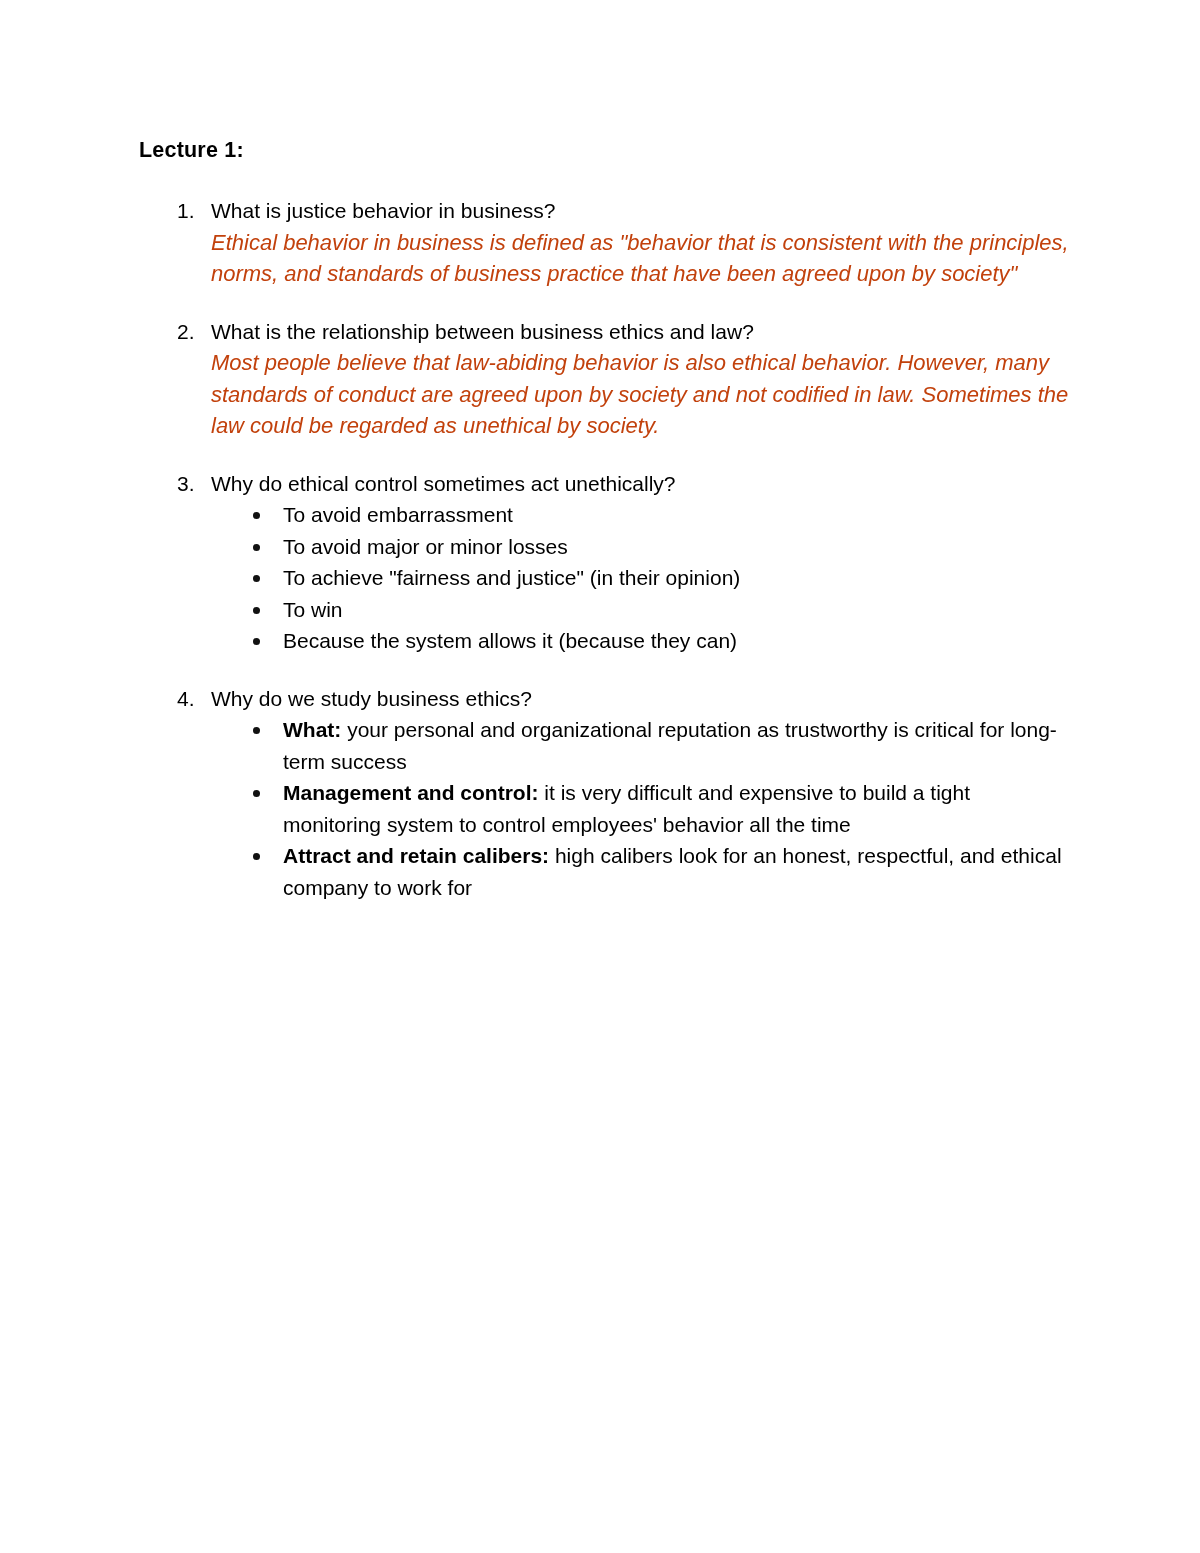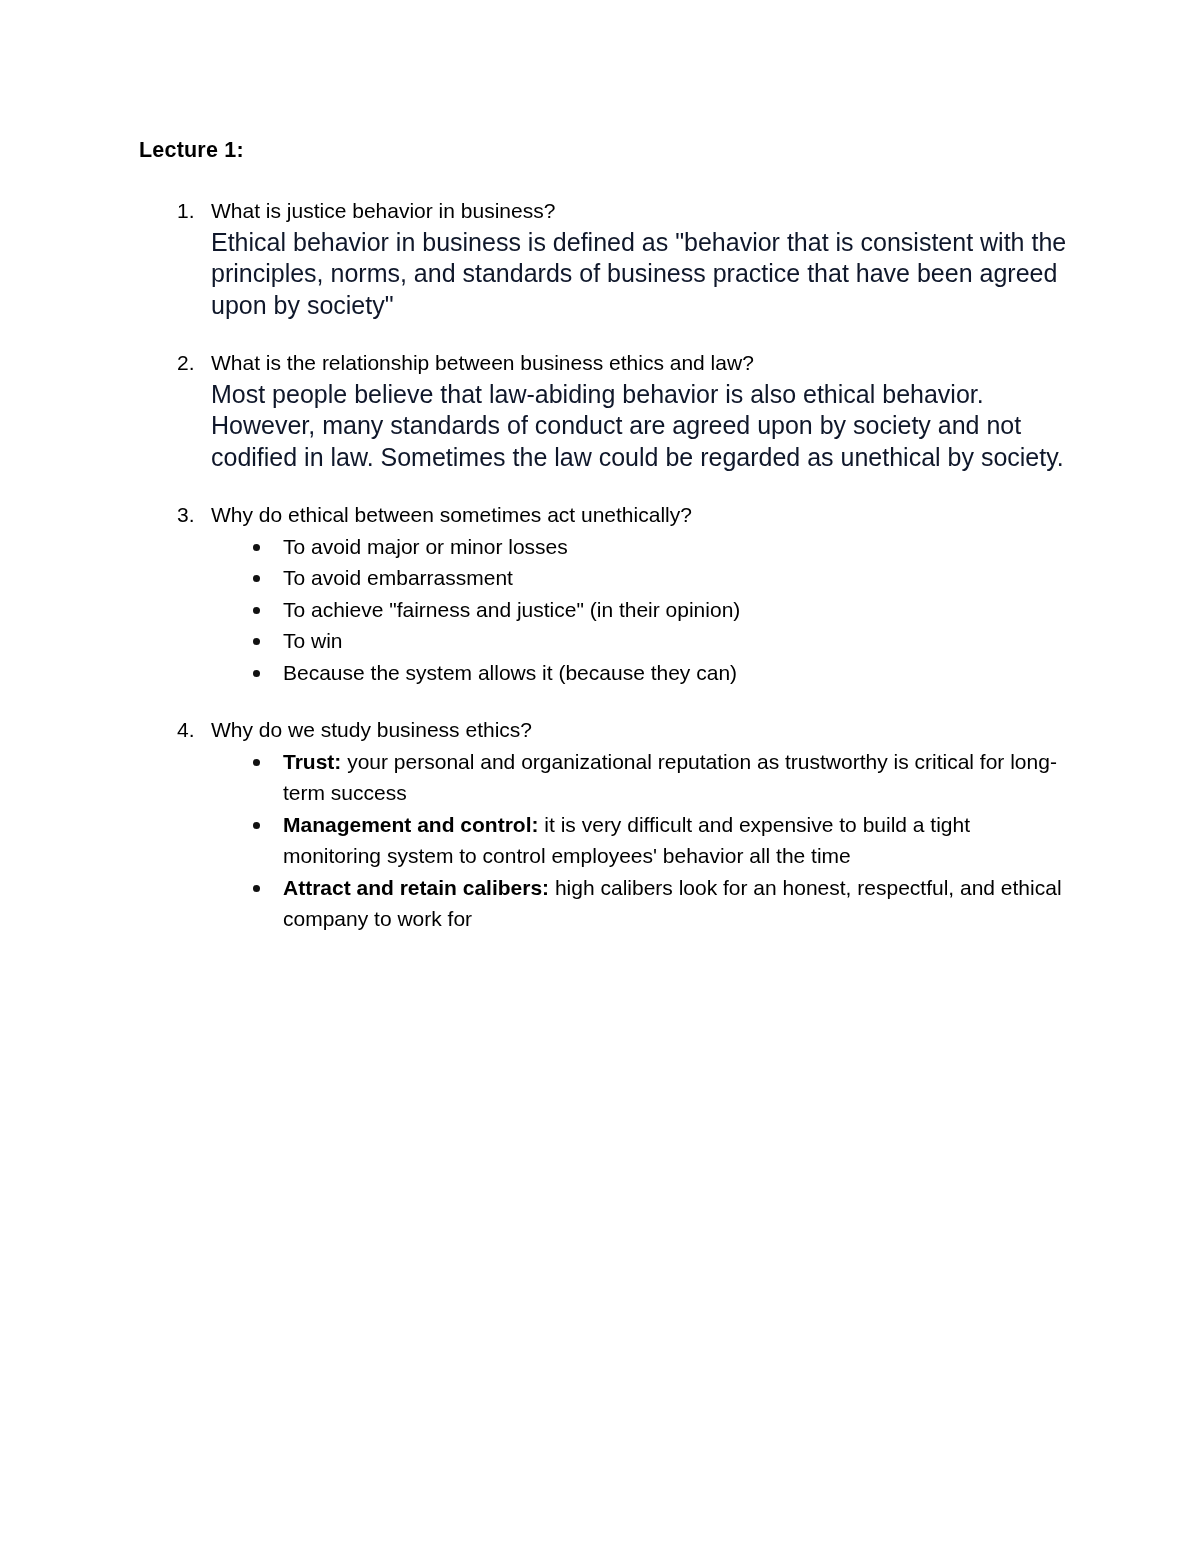--- a/index.html
+++ b/index.html
@@ -57,23 +57,24 @@
     color: #000;
     width: 28px;
     text-align: left;
   }
   .num-question {
     font-size: 21px;
     line-height: 31.5px;
     color: #000;
   }
   .num-body {
-    font-size: 25px;
+    font-size: 22px;
     line-height: 31.5px;
-    color: #0f172a;
+    color: #c2410c;
+    font-style: italic;
   }
 
   
   .bullets {
     margin: 0;
     padding: 0;
     list-style: none;
   }
   .bullet-item {
     position: relative;
@@ -120,29 +121,29 @@
     </div>
 
     <div class="num-item">
       <span class="num-marker">2.</span>
       <div class="num-question">What is the relationship between business ethics and law?</div>
       <div class="num-body">Most people believe that law-abiding behavior is also ethical behavior. However, many standards of conduct are agreed upon by society and not codified in law. Sometimes the law could be regarded as unethical by society.</div>
     </div>
 
     <div class="num-item">
       <span class="num-marker">3.</span>
-      <div class="num-question">Why do ethical between sometimes act unethically?</div>
+      <div class="num-question">Why do ethical control sometimes act unethically?</div>
       <ul class="bullets">
         <li class="bullet-item">
           <span class="bullet-dot"></span>
-          <span>To avoid major or minor losses</span>
+          <span>To avoid embarrassment</span>
         </li>
         <li class="bullet-item">
           <span class="bullet-dot"></span>
-          <span>To avoid embarrassment</span>
+          <span>To avoid major or minor losses</span>
         </li>
         <li class="bullet-item">
           <span class="bullet-dot"></span>
           <span>To achieve "fairness and justice" (in their opinion)</span>
         </li>
         <li class="bullet-item">
           <span class="bullet-dot"></span>
           <span>To win</span>
         </li>
         <li class="bullet-item">
@@ -151,21 +152,21 @@
         </li>
       </ul>
     </div>
 
     <div class="num-item">
       <span class="num-marker">4.</span>
       <div class="num-question">Why do we study business ethics?</div>
       <ul class="bullets">
         <li class="bullet-item">
           <span class="bullet-dot"></span>
-          <span class="lead">Trust:</span><span> your personal and organizational reputation as trustworthy is critical for long-term success</span>
+          <span class="lead">What:</span><span> your personal and organizational reputation as trustworthy is critical for long-term success</span>
         </li>
         <li class="bullet-item">
           <span class="bullet-dot"></span>
           <span class="lead">Management and control:</span><span> it is very difficult and expensive to build a tight monitoring system to control employees' behavior all the time</span>
         </li>
         <li class="bullet-item">
           <span class="bullet-dot"></span>
           <span class="lead">Attract and retain calibers:</span><span> high calibers look for an honest, respectful, and ethical company to work for</span>
         </li>
       </ul>

